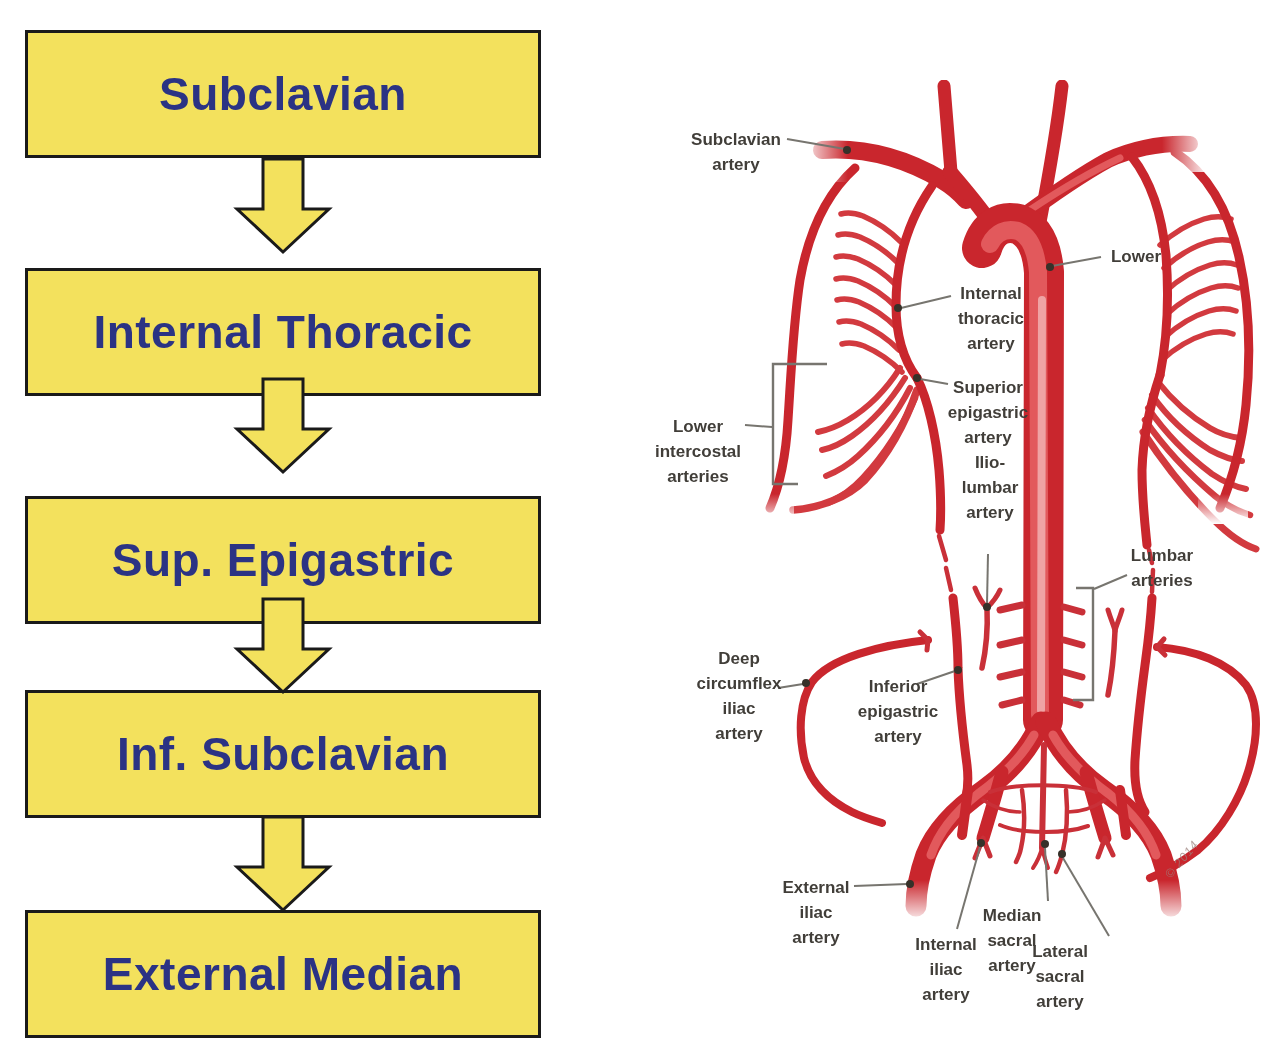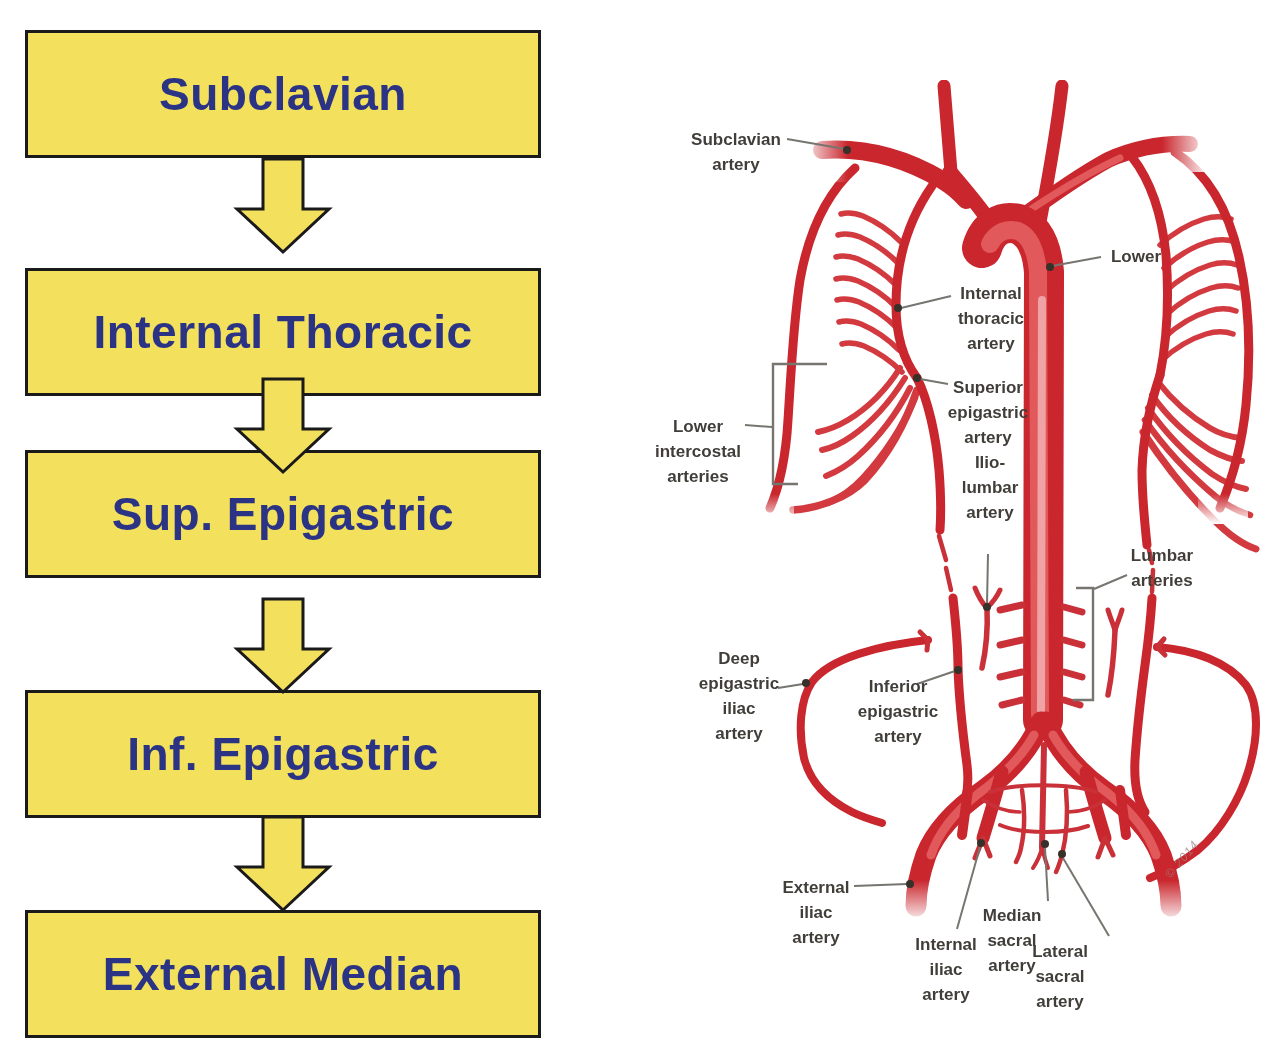--- a/index.html
+++ b/index.html
@@ -36,22 +36,22 @@
   .thin{fill:none;stroke:#C93038;stroke-linecap:round;}
   .leader{stroke:#77756F;stroke-width:2;fill:none;}
   .bracket{stroke:#77756F;stroke-width:2.4;fill:none;}
   .leader-dot{fill:#363129;}
 </style>
 </head>
 <body>
 
 <div class="flow-box" style="top:30px">Subclavian</div>
 <div class="flow-box" style="top:268px">Internal Thoracic</div>
-<div class="flow-box" style="top:450px">Sup. Epigastric</div>
-<div class="flow-box" style="top:690px">Inf. Epigastric</div>
+<div class="flow-box" style="top:496px">Sup. Epigastric</div>
+<div class="flow-box" style="top:690px">Inf. Subclavian</div>
 <div class="flow-box" style="top:910px">External Median</div>
 
 <svg class="flow-arrow" style="top:157px" viewBox="0 0 100 98">
   <polygon points="30,2 70,2 70,52 96,52 50,95 4,52 30,52" fill="#F3E15D" stroke="#1A1A1A" stroke-width="3"></polygon>
 </svg>
 <svg class="flow-arrow" style="top:377px" viewBox="0 0 100 98">
   <polygon points="30,2 70,2 70,52 96,52 50,95 4,52 30,52" fill="#F3E15D" stroke="#1A1A1A" stroke-width="3"></polygon>
 </svg>
 <svg class="flow-arrow" style="top:597px" viewBox="0 0 100 98">
   <polygon points="30,2 70,2 70,52 96,52 50,95 4,52 30,52" fill="#F3E15D" stroke="#1A1A1A" stroke-width="3"></polygon>
@@ -247,21 +247,21 @@
 artery</div>
 <div class="a-label" style="left:698px;top:414px">Lower
 intercostal
 arteries</div>
 <div class="a-label" style="left:990px;top:450px">Ilio-
 lumbar
 artery</div>
 <div class="a-label" style="left:1162px;top:543px">Lumbar
 arteries</div>
 <div class="a-label" style="left:739px;top:646px">Deep
-epigastric
+circumflex
 iliac
 artery</div>
 <div class="a-label" style="left:898px;top:674px">Inferior
 epigastric
 artery</div>
 <div class="a-label" style="left:816px;top:875px">External
 iliac
 artery</div>
 <div class="a-label" style="left:946px;top:932px">Internal
 iliac

